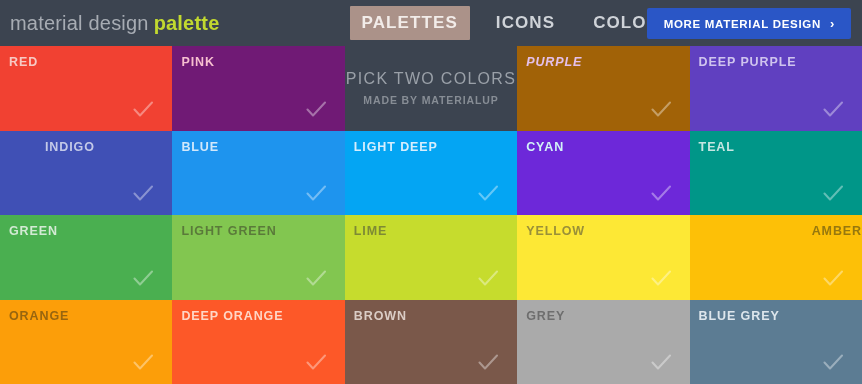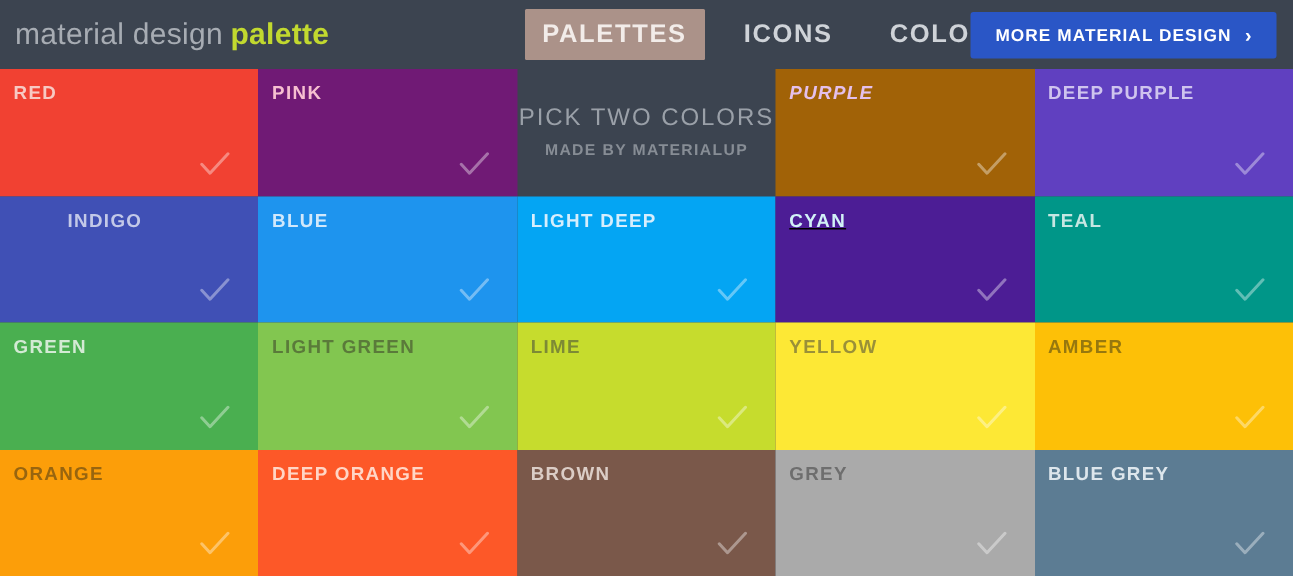--- a/index.html
+++ b/index.html
@@ -232,21 +232,21 @@
         </div>
       </div>
       <div class="tile" style="background: rgb(4, 165, 243);">
         <div class="tile-label" style="color: rgb(214, 238, 253);">LIGHT DEEP</div>
         <div class="tile-check" style="color: rgb(255, 255, 255);">
           <svg viewBox="0 0 24 24" aria-hidden="true">
             <path d="M3.5 12.5 L9 18.5 L21 5.5" fill="none" stroke="currentColor" stroke-width="2" stroke-linecap="round" stroke-linejoin="round"></path>
           </svg>
         </div>
       </div>
-      <div class="tile" style="background: #4c1d95; text-decoration: underline;">
+      <div class="tile" style="background: #6d28d9;">
         <div class="tile-label" style="color: rgb(210, 242, 247);">CYAN</div>
         <div class="tile-check" style="color: rgb(255, 255, 255);">
           <svg viewBox="0 0 24 24" aria-hidden="true">
             <path d="M3.5 12.5 L9 18.5 L21 5.5" fill="none" stroke="currentColor" stroke-width="2" stroke-linecap="round" stroke-linejoin="round"></path>
           </svg>
         </div>
       </div>
       <div class="tile" style="background: rgb(0, 150, 136);">
         <div class="tile-label" style="color: rgb(198, 230, 226);">TEAL</div>
         <div class="tile-check" style="color: rgb(255, 255, 255);">
@@ -280,21 +280,21 @@
         </div>
       </div>
       <div class="tile" style="background: rgb(253, 232, 53);">
         <div class="tile-label" style="color: rgb(154, 144, 56);">YELLOW</div>
         <div class="tile-check" style="color: rgb(255, 255, 255);">
           <svg viewBox="0 0 24 24" aria-hidden="true">
             <path d="M3.5 12.5 L9 18.5 L21 5.5" fill="none" stroke="currentColor" stroke-width="2" stroke-linecap="round" stroke-linejoin="round"></path>
           </svg>
         </div>
       </div>
-      <div class="tile" style="background: rgb(253, 192, 7);">
+      <div class="tile" style="background: rgb(253, 192, 7); text-align: right;">
         <div class="tile-label" style="color: rgb(151, 120, 14);">AMBER</div>
         <div class="tile-check" style="color: rgb(255, 255, 255);">
           <svg viewBox="0 0 24 24" aria-hidden="true">
             <path d="M3.5 12.5 L9 18.5 L21 5.5" fill="none" stroke="currentColor" stroke-width="2" stroke-linecap="round" stroke-linejoin="round"></path>
           </svg>
         </div>
       </div>
       <div class="tile" style="background: rgb(252, 158, 9);">
         <div class="tile-label" style="color: rgb(152, 101, 15);">ORANGE</div>
         <div class="tile-check" style="color: rgb(255, 255, 255);">

